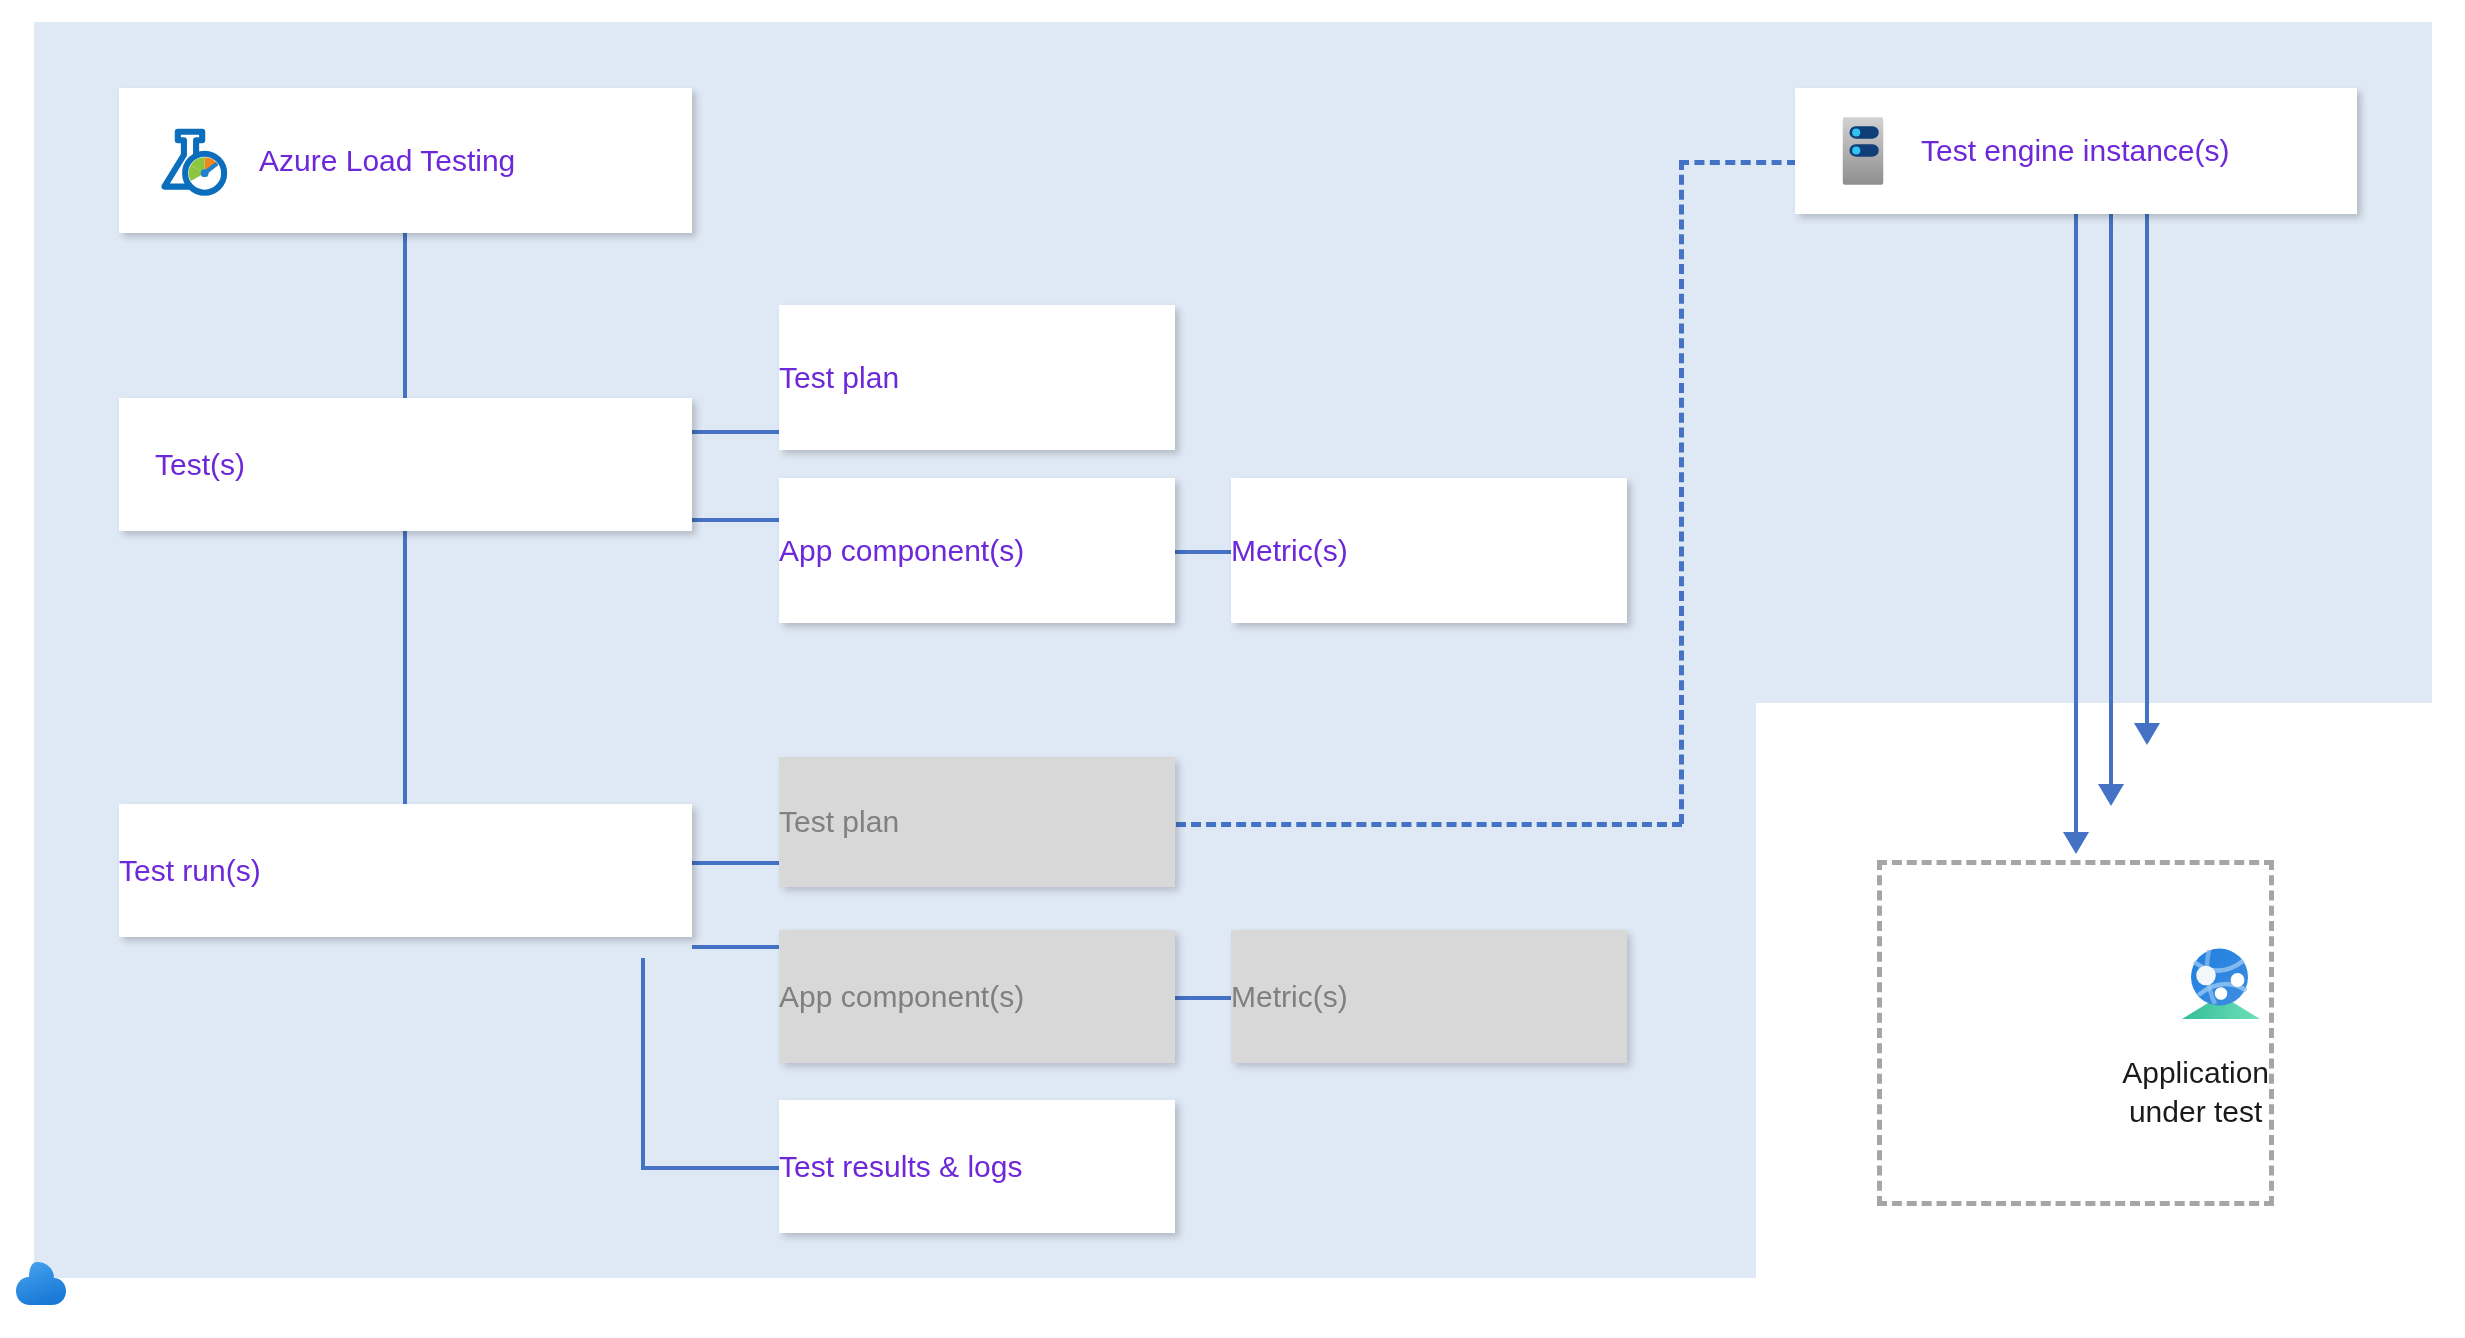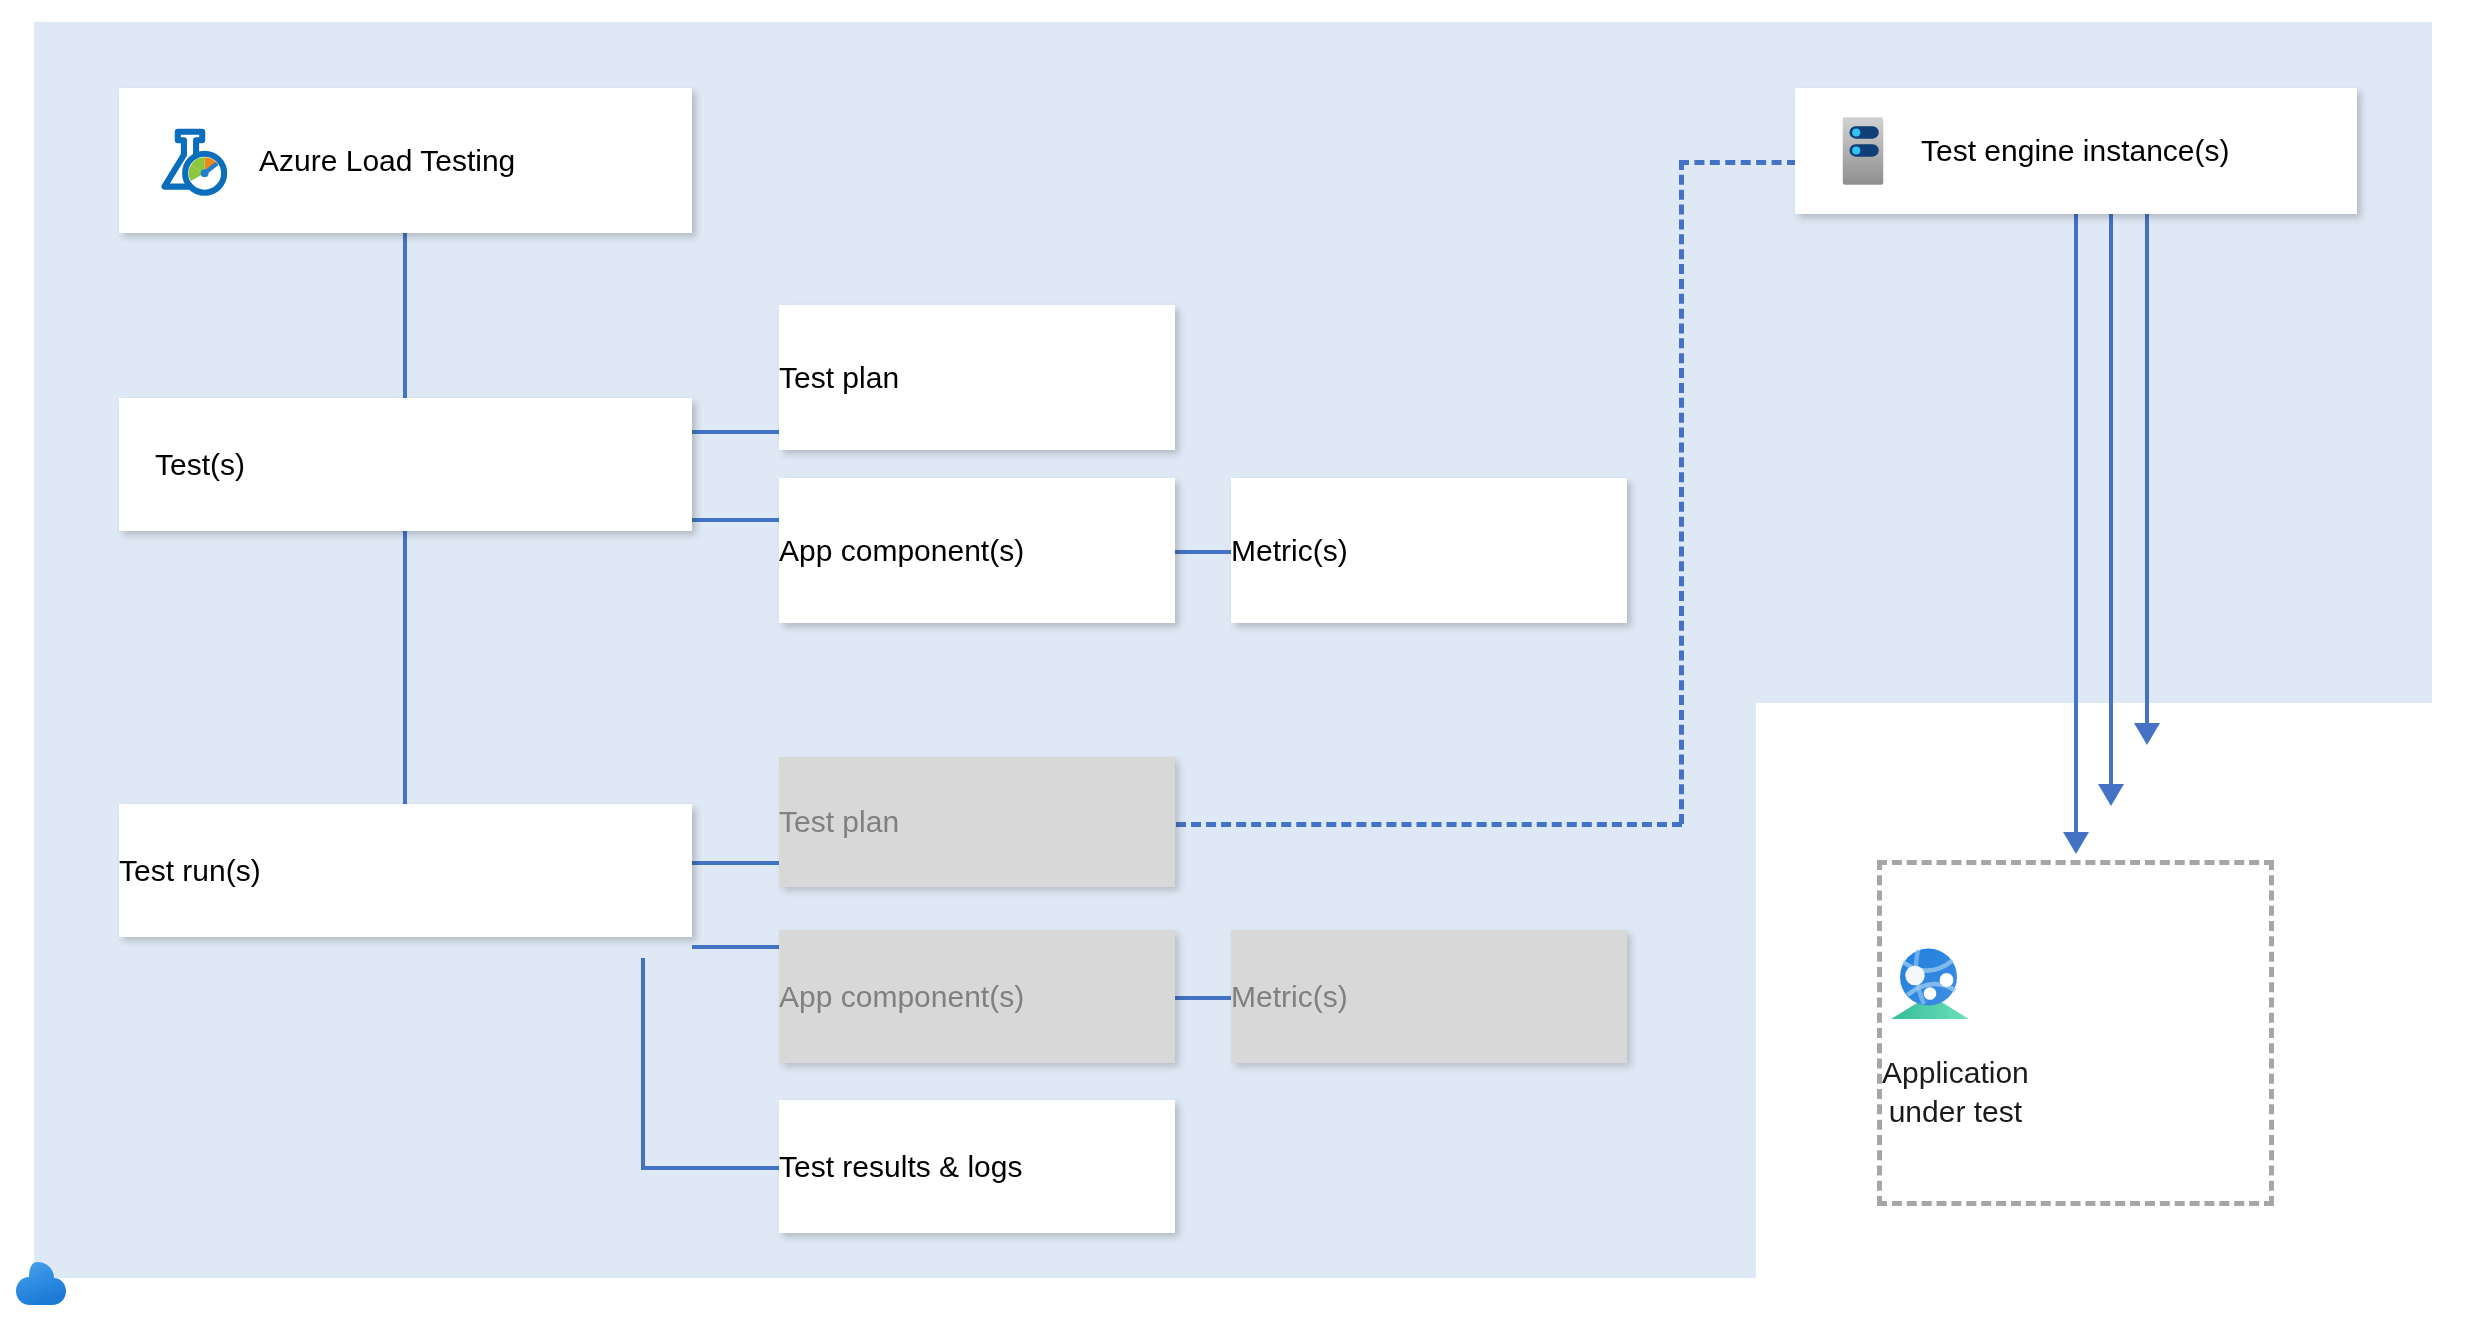--- a/index.html
+++ b/index.html
@@ -39,21 +39,21 @@
     position: absolute;
     background: #ffffff;
     box-shadow: 4px 4px 7px rgba(0,0,0,0.20);
     display: flex;
     align-items: center;
     justify-content: flex-start;
     box-sizing: border-box;
   }
   .node .label {
     font-size: 30px;
-    color: #000000;
+    color: #6d28d9;
     text-align: center;
     line-height: 1.25;
     white-space: pre-line;
   }
   .node.icon-node {
     justify-content: flex-start;
     padding-left: 32px;
     gap: 30px;
   }
   .node.dim {
@@ -79,21 +79,21 @@
   #app-under-test-boundary {
     position: absolute;
     left: 1877px;
     top: 860px;
     width: 397px;
     height: 346px;
     border: 5px dashed #a6a6a6;
     box-sizing: border-box;
     display: flex;
     flex-direction: column;
-    align-items: flex-start;
+    align-items: flex-end;
     justify-content: center;
     gap: 22px;
   }
   #app-under-test-boundary .label {
     font-size: 30px;
     color: #1a1a1a;
     text-align: center;
     line-height: 1.3;
     white-space: pre-line;
   }

